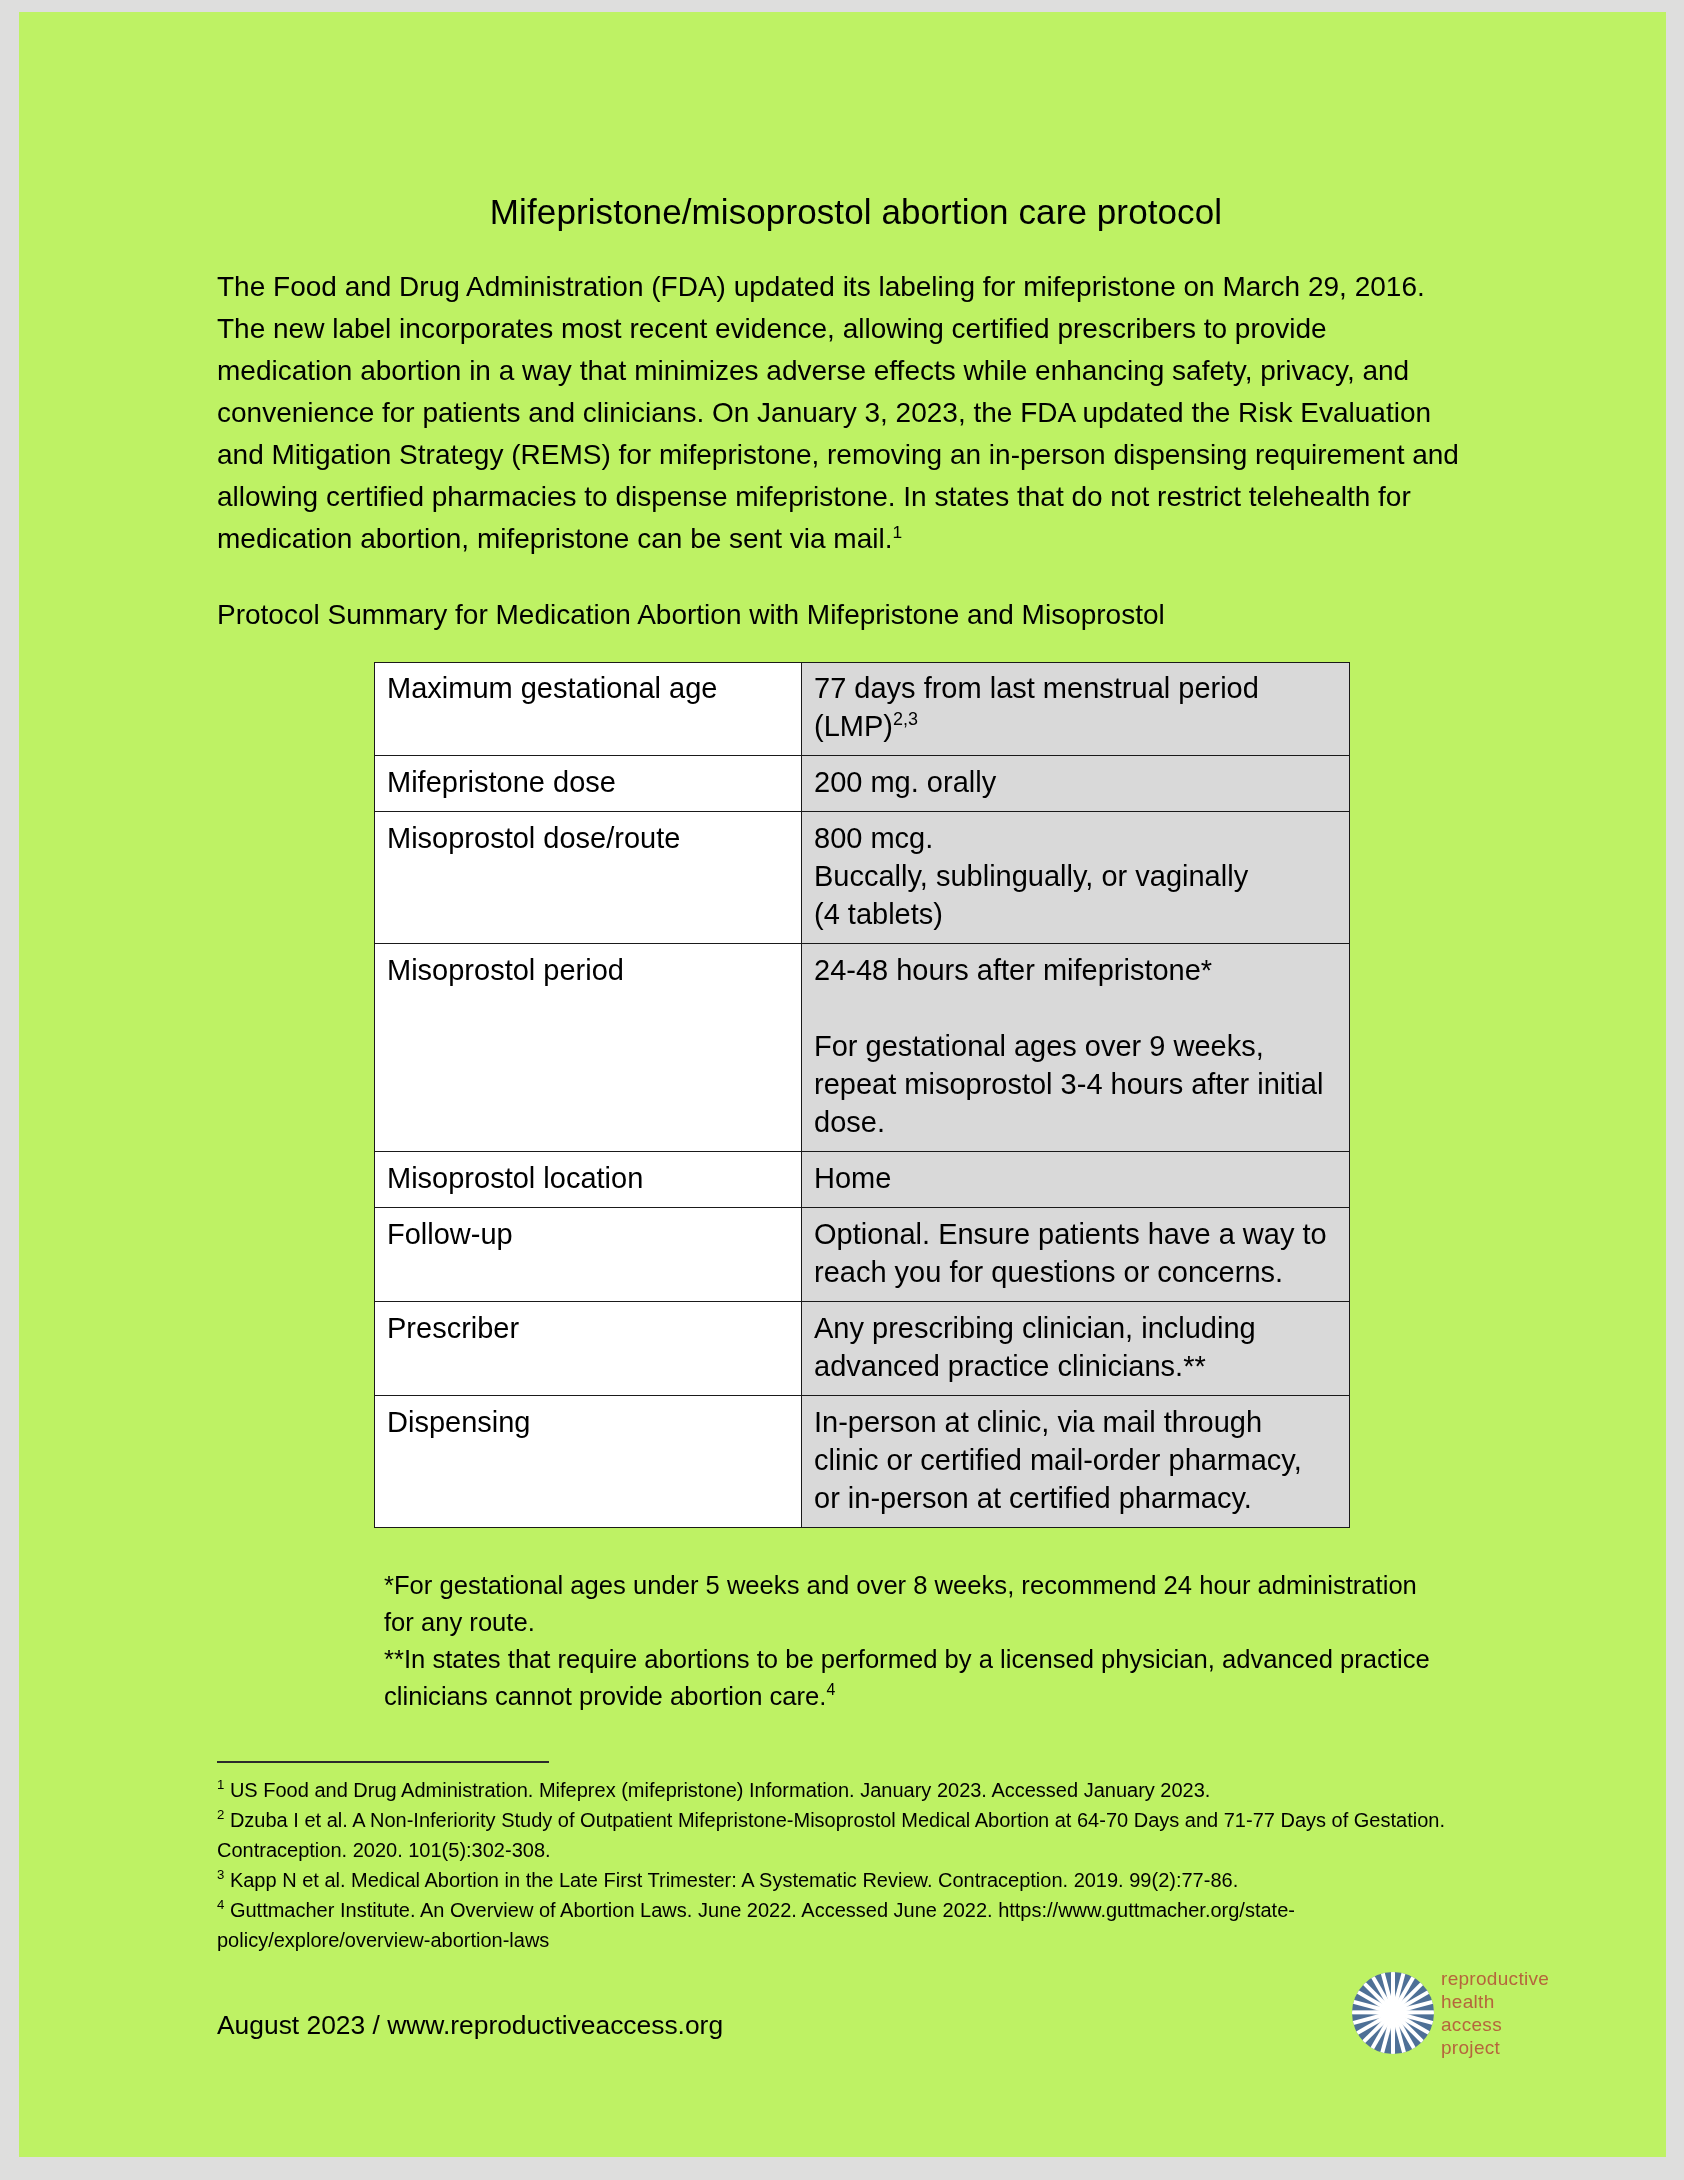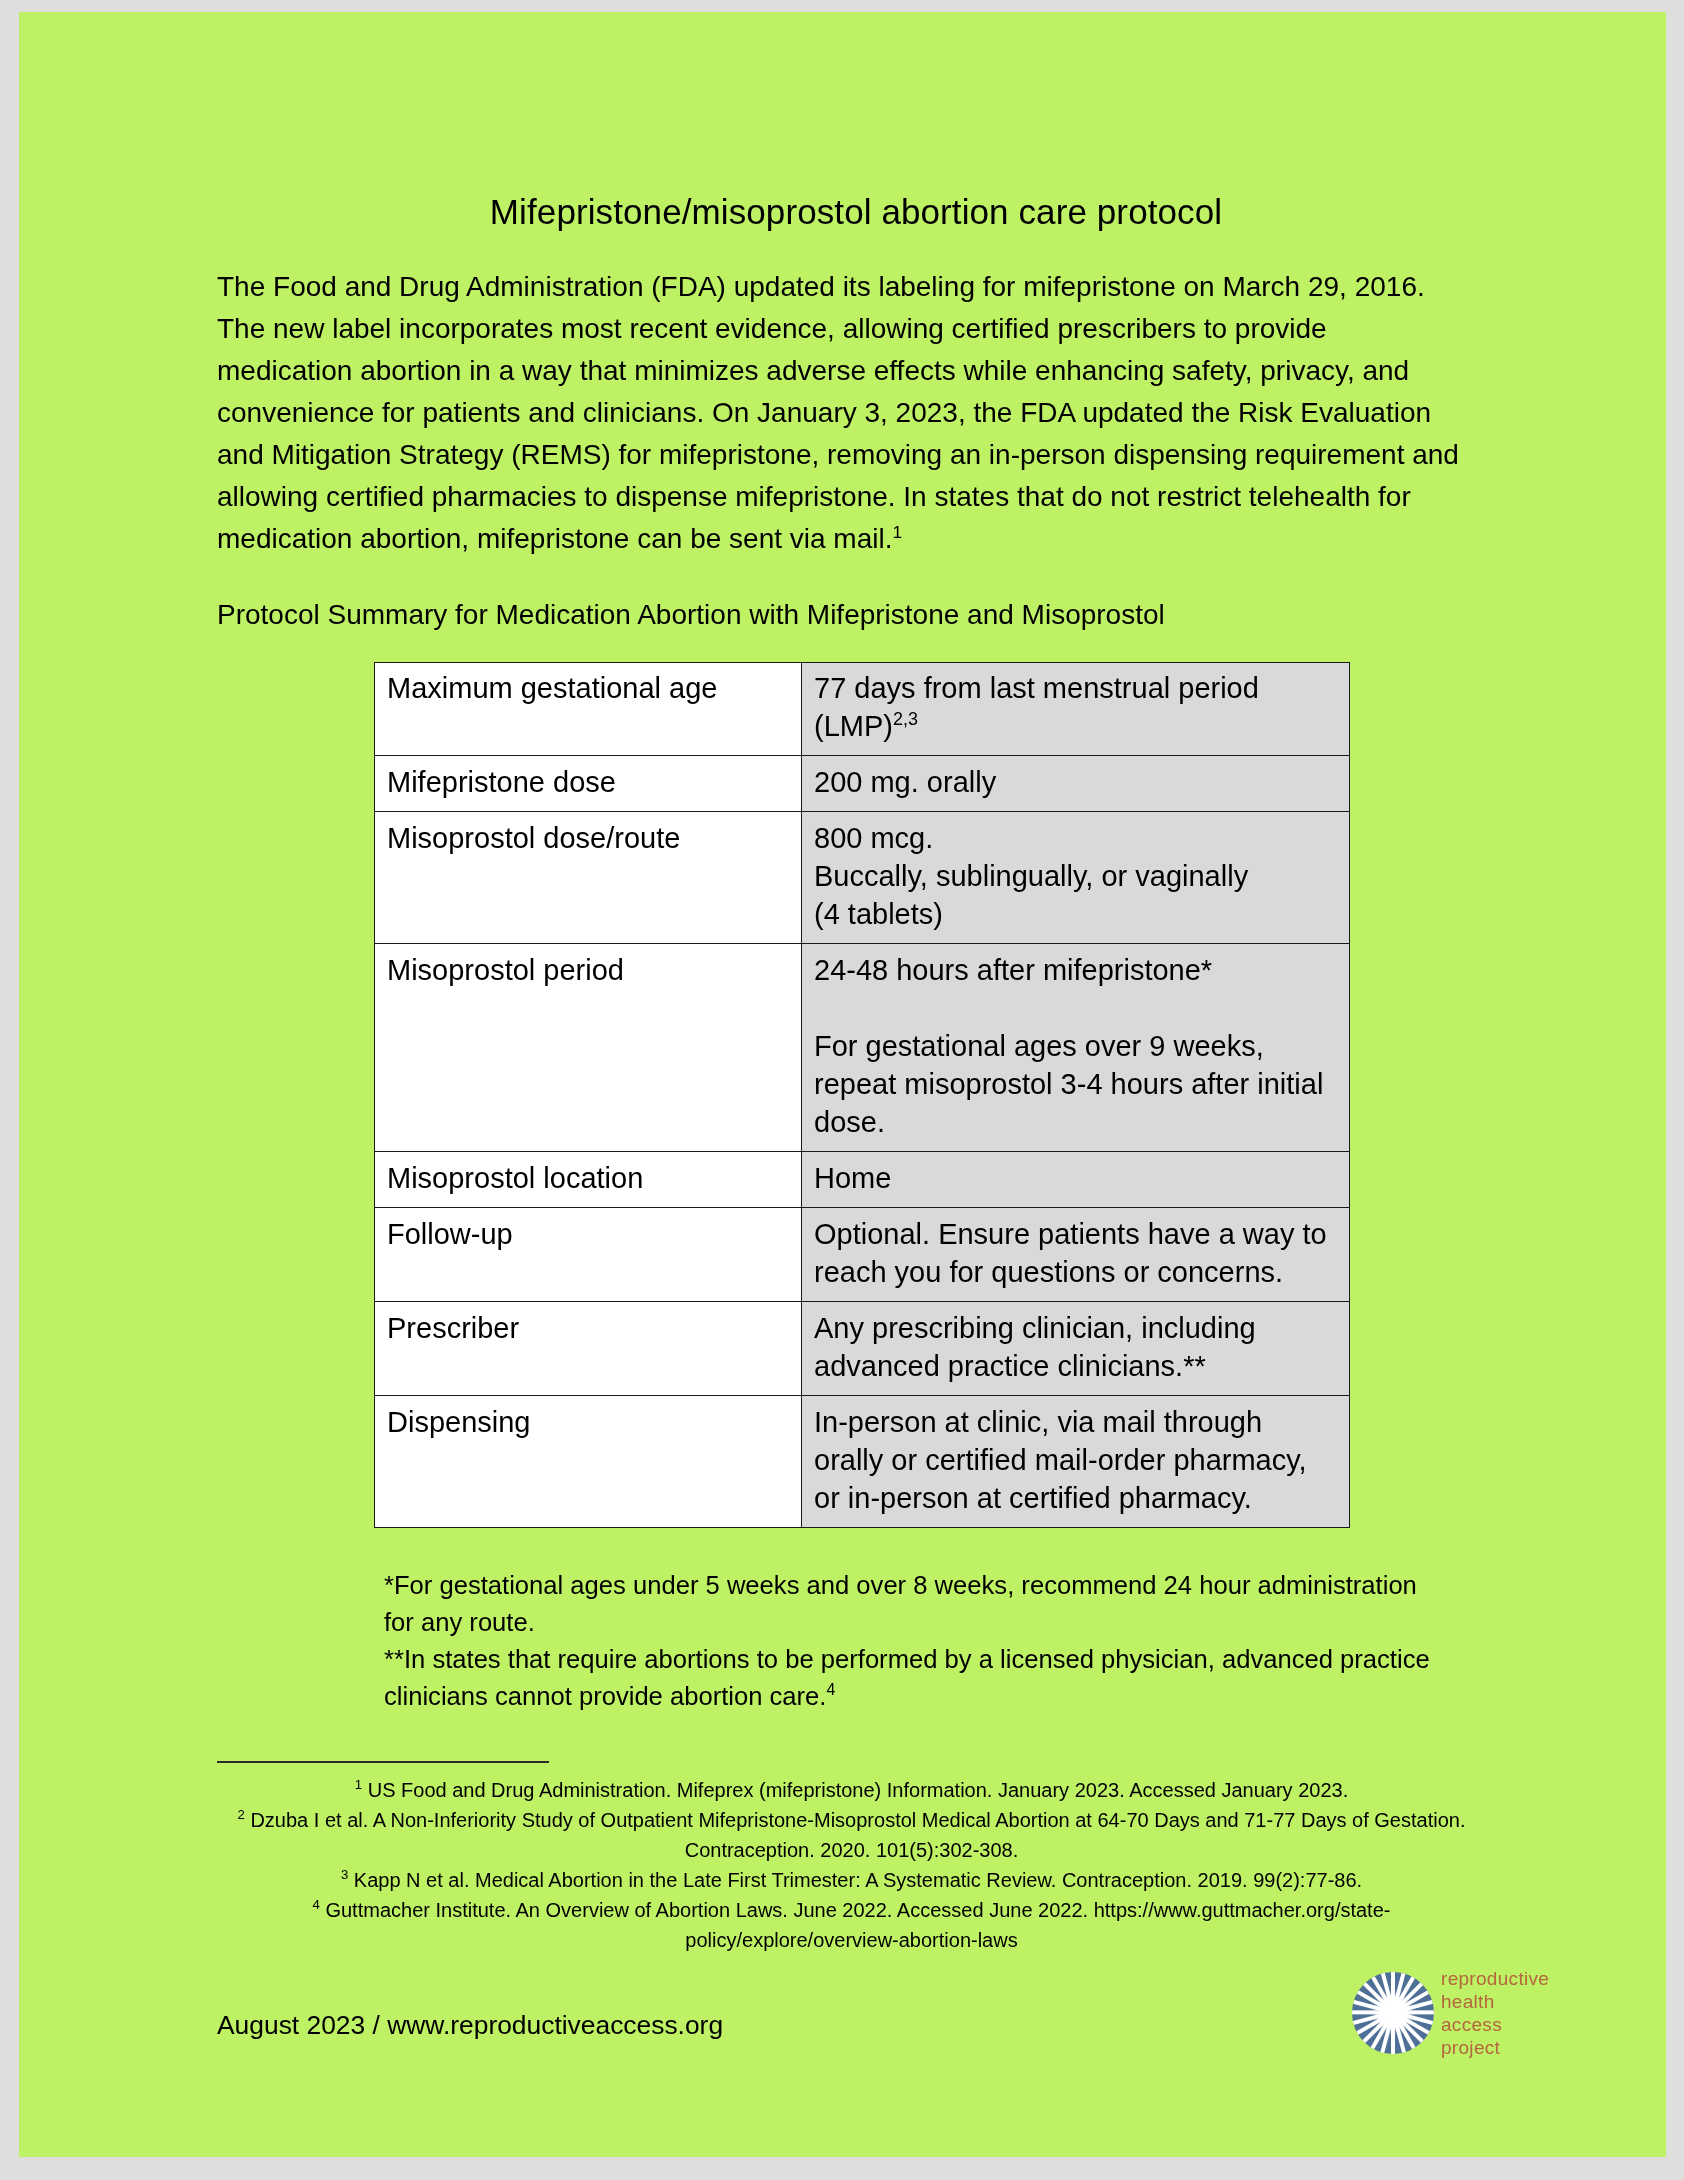--- a/index.html
+++ b/index.html
@@ -124,21 +124,21 @@
     border-top: 2.6px solid #2b2b2b;
   }
   .refs {
     margin: 0;
     padding-top: 12px;
     width: 1269px;
     font-size: 20px;
     line-height: 30px;
     color: #000;
   }
-  .refs p { margin: 0; text-align: center; }
+  .refs p { margin: 0; }
   .refs .sup-r {
     font-size: 0.66em;
     vertical-align: super;
     line-height: 0;
   }
   .link {
     color: #2b44c7;
     text-decoration: underline;
   }
 
@@ -277,21 +277,21 @@
             <td class="v">
               <span class="cell-line">Any prescribing clinician, including</span>
               <span class="cell-line">advanced practice clinicians.**</span>
             </td>
           </tr>
 
           <tr>
             <td class="k">Dispensing</td>
             <td class="v">
               <span class="cell-line">In-person at clinic, via mail through</span>
-              <span class="cell-line">orally or certified mail-order pharmacy,</span>
+              <span class="cell-line">clinic or certified mail-order pharmacy,</span>
               <span class="cell-line">or in-person at certified pharmacy.</span>
             </td>
           </tr>
 
         </tbody>
       </table>
 
       <div class="notes">
         <p>*For gestational ages under 5 weeks and over 8 weeks, recommend 24 hour administration for any route.</p>
         <p><span>**In states that require abortions to be performed by a licensed physician, advanced practice clinicians cannot provide abortion care.</span><span class="sup">4</span></p>

